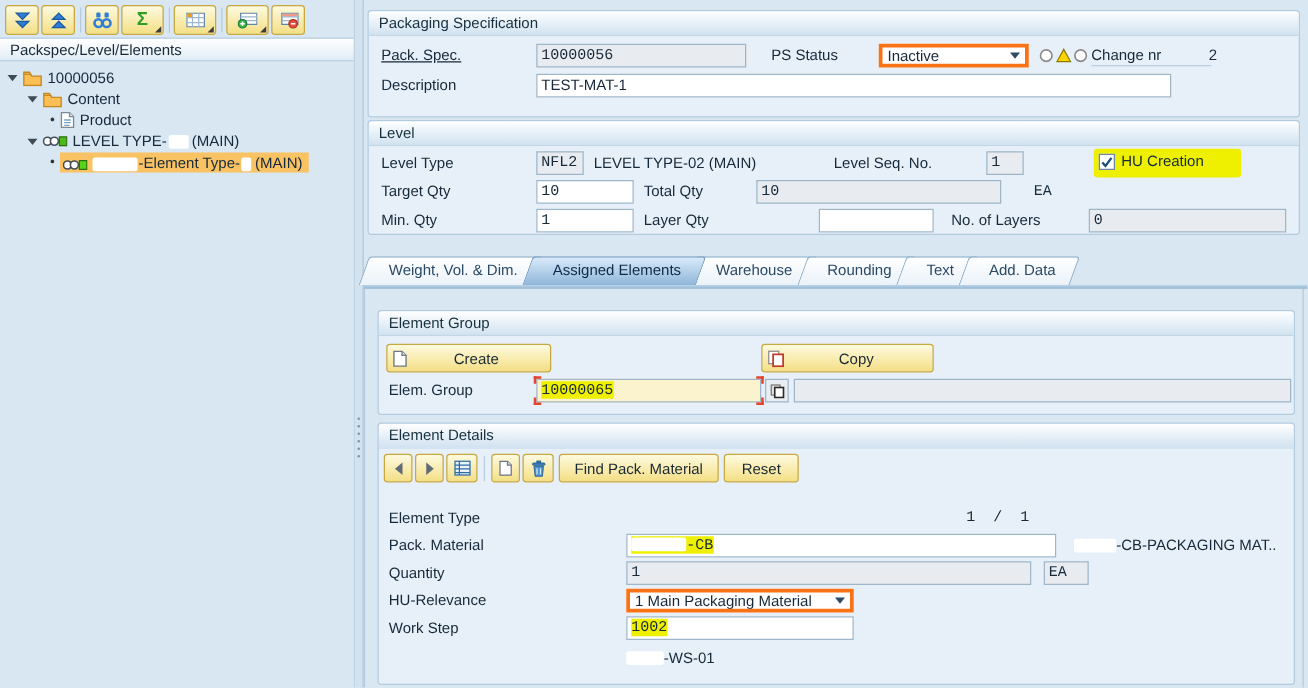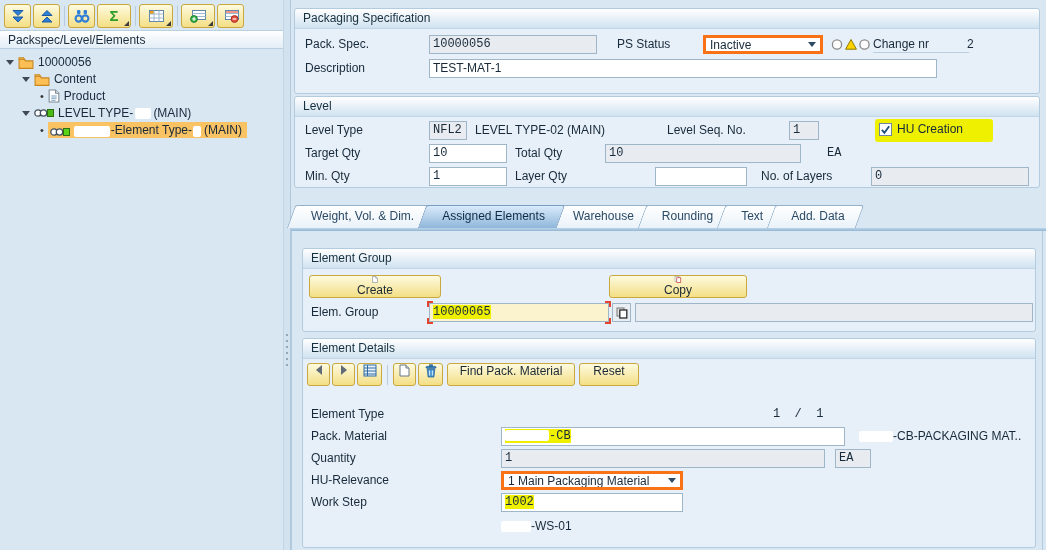--- a/index.html
+++ b/index.html
@@ -43,21 +43,21 @@
 .ed { background:#ffffff; border:1px solid #9fb6c9; }
 .combo { position:absolute; height:19px; background:#fff; border:3px solid #f97316;
   display:flex; align-items:center; padding:0 4px; white-space:nowrap; overflow:hidden; }
 .combo .arrow { margin-left:auto; width:0; height:0; flex:none;
   border-left:4px solid transparent; border-right:4px solid transparent; border-top:5px solid #2c4a63; }
 .hl { background:#eef000; }
 .hl-box { position:absolute; background:#eef000; border-radius:3px; }
 
 .btn { position:absolute; height:23px; border:1px solid #c9a83f; border-radius:3px;
   background:linear-gradient(#fdfadf,#f4df85); display:flex; align-items:center;
-  font-size:12px; color:#1b2935; padding:0 4px;flex-direction:column; }
+  font-size:12px; color:#1b2935; padding:0 4px; }
 .btn .blabel { margin:0 auto; }
 .btn.disabled { background:linear-gradient(#f5f1d9,#efe6ba); border-color:#dcca8d; color:#9aa0a6; }
 .btn.disabled svg { opacity:.45; }
 
 .tabbar { position:absolute; left:291px; top:205px; display:flex; height:23px; }
 .tab { position:relative; height:23px; line-height:23px; padding:0 16px 0 20px; margin-right:-8px; }
 .tab::before { content:""; position:absolute; inset:0; transform:skewX(-20deg);
   background:linear-gradient(#ffffff,#eaf2f9); border:1px solid #94b2cc; border-bottom:none;
   border-radius:3px 3px 0 0; }
 .tab span { position:relative; color:#2a4a66; }
@@ -202,21 +202,21 @@
       <i></i>
       <i></i>
       <i></i>
   </div>
 </div>
 
 <div class="grp" style="left:294px;top:8px;width:746px;height:86px;">
   <div class="grp-hdr">
     <span>Packaging Specification</span>
   </div>
-  <div class="lbl" style="left:10px;top:26px;">Pack. Spec.</div>
+  <div class="lbl" style="left:10px;top:26px;text-decoration:underline;">Pack. Spec.</div>
   <div class="fld ro" style="left:134px;top:26px;width:168px;">
     <span>10000056</span>
   </div>
   <div class="lbl" style="left:322px;top:26px;">PS Status</div>
   <div class="combo" style="left:408px;top:26px;width:120px;">
     <span>Inactive</span>
     <i class="arrow"></i>
   </div>
   <svg class="abs" width="40" height="13" viewBox="0 0 40 13" style="left:536px;top:29px;">
     <circle cx="6" cy="6.5" r="4.6" fill="#fdfdfd" stroke="#8a8a8a" stroke-width="1.3"></circle>

